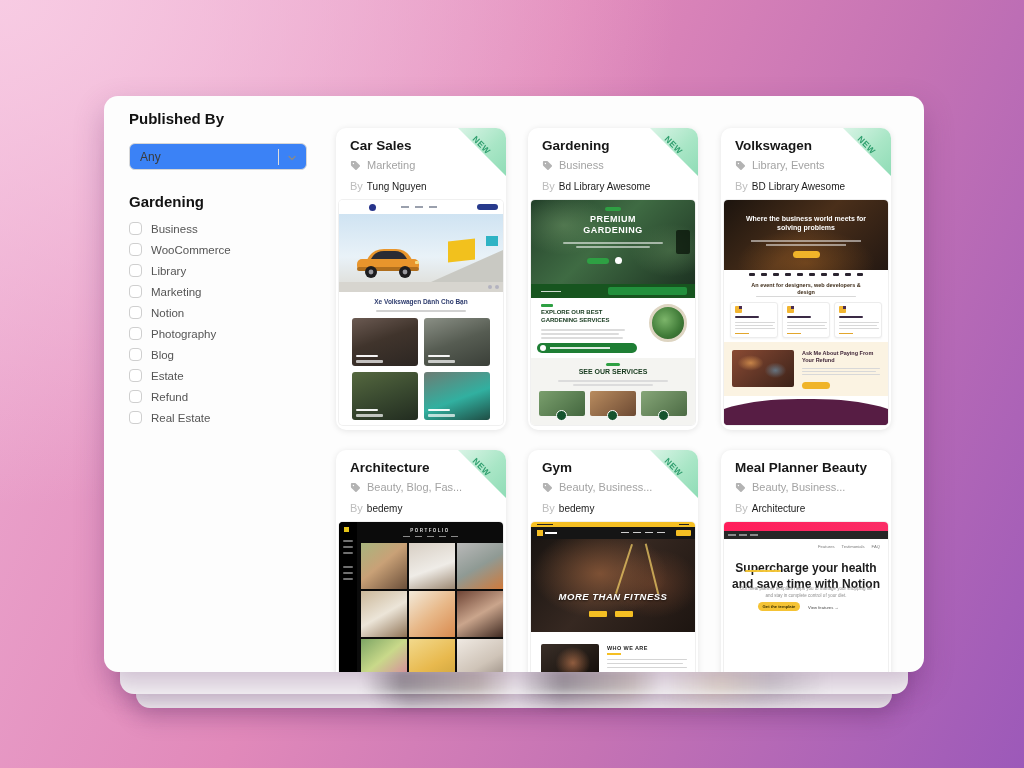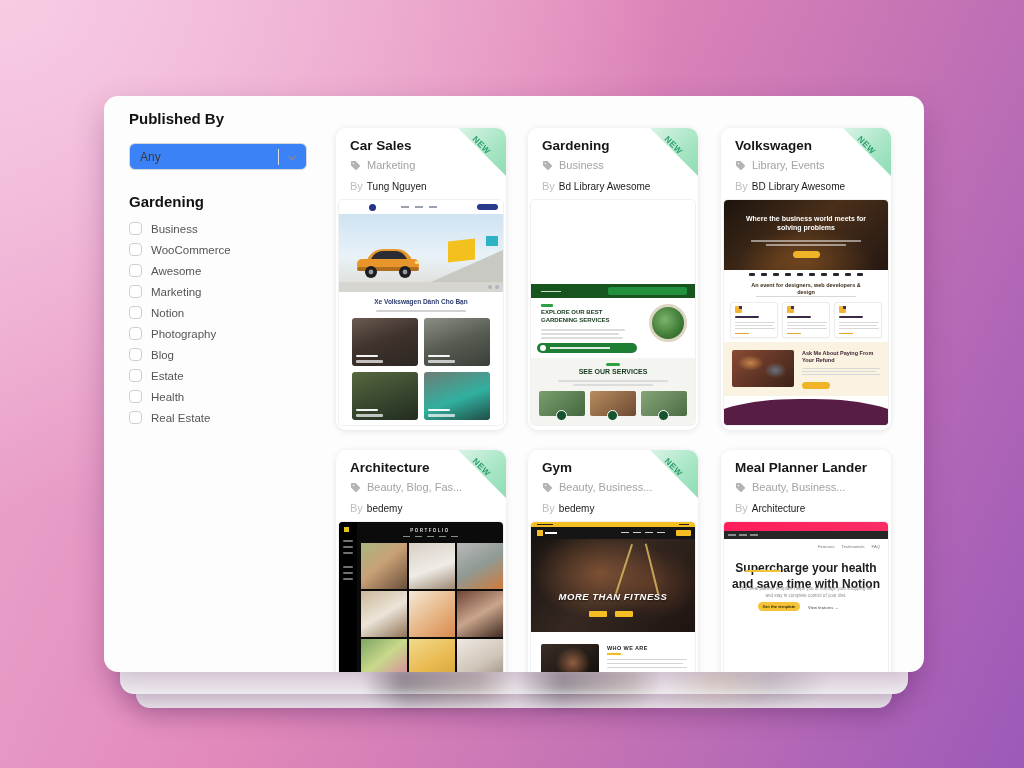--- a/index.html
+++ b/index.html
@@ -225,21 +225,21 @@
       <div class="cat-row">
           <span class="cat-box"></span>
           <span class="cat-label">Business</span>
         </div>
       <div class="cat-row">
           <span class="cat-box"></span>
           <span class="cat-label">WooCommerce</span>
         </div>
       <div class="cat-row">
           <span class="cat-box"></span>
-          <span class="cat-label">Awesome</span>
+          <span class="cat-label">Library</span>
         </div>
       <div class="cat-row">
           <span class="cat-box"></span>
           <span class="cat-label">Marketing</span>
         </div>
       <div class="cat-row">
           <span class="cat-box"></span>
           <span class="cat-label">Notion</span>
         </div>
       <div class="cat-row">
@@ -249,21 +249,21 @@
       <div class="cat-row">
           <span class="cat-box"></span>
           <span class="cat-label">Blog</span>
         </div>
       <div class="cat-row">
           <span class="cat-box"></span>
           <span class="cat-label">Estate</span>
         </div>
       <div class="cat-row">
           <span class="cat-box"></span>
-          <span class="cat-label">Health</span>
+          <span class="cat-label">Refund</span>
         </div>
       <div class="cat-row">
           <span class="cat-box"></span>
           <span class="cat-label">Real Estate</span>
         </div>
     </div>
 
     <div class="abs card c0">
       <div class="abs ribbon">
           <span>NEW</span>
@@ -338,20 +338,29 @@
         <svg class="tag-icon" viewBox="0 0 24 24" fill="#b3b3b3">
             <path d="M21.4 11.6l-9-9A2 2 0 0 0 11 2H4a2 2 0 0 0-2 2v7c0 .5.2 1 .6 1.4l9 9a2 2 0 0 0 2.8 0l7-7a2 2 0 0 0 0-2.8zM7.5 9A1.5 1.5 0 1 1 7.5 6a1.5 1.5 0 0 1 0 3z"></path>
           </svg>
         <span class="tag-text">Business</span>
       </div>
       <div class="abs by-row">
         <span class="by-label">By</span>
         <span class="by-author">Bd Library Awesome</span>
       </div>
       <div class="abs preview">
+        <div class="abs gd-hero">
+          <span class="abs gd-pill"></span>
+          <div class="abs gd-hero-title" style="left:30px;right:30px;">PREMIUM GARDENING</div>
+          <span class="abs gd-line" style="left:32px;top:42px;width:100px"></span>
+          <span class="abs gd-line" style="left:45px;top:46px;width:74px"></span>
+          <span class="abs gd-btn"></span>
+          <span class="abs gd-play"></span>
+          <span class="abs gd-box"></span>
+        </div>
         <div class="abs gd-nav">
           <span class="abs gd-navdash" style="left:10px"></span>
           <span class="abs gd-nav-btn"></span>
         </div>
         <div class="abs gd-sec1">
           <span class="abs gd-s1-pill"></span>
           <div class="abs gd-s1-title">EXPLORE OUR BEST GARDENING SERVICES</div>
           <span class="abs gd-grey" style="left:10px;top:31px;width:84px"></span>
           <span class="abs gd-grey" style="left:10px;top:35px;width:78px"></span>
           <span class="abs gd-grey" style="left:10px;top:39px;width:82px"></span>
@@ -551,21 +560,21 @@
           <span class="abs gy-under"></span>
           <span class="gy-g" style="top:27px;width:80px"></span>
           <span class="gy-g" style="top:31px;width:76px"></span>
           <span class="gy-g" style="top:35px;width:80px"></span>
 
         </div>
       </div>
     </div>
 
     <div class="abs card c5">
-      <div class="abs card-title">Meal Planner Lander</div>
+      <div class="abs card-title">Meal Planner Beauty</div>
       <div class="abs tag-row">
         <svg class="tag-icon" viewBox="0 0 24 24" fill="#b3b3b3">
             <path d="M21.4 11.6l-9-9A2 2 0 0 0 11 2H4a2 2 0 0 0-2 2v7c0 .5.2 1 .6 1.4l9 9a2 2 0 0 0 2.8 0l7-7a2 2 0 0 0 0-2.8zM7.5 9A1.5 1.5 0 1 1 7.5 6a1.5 1.5 0 0 1 0 3z"></path>
           </svg>
         <span class="tag-text">Beauty, Business...</span>
       </div>
       <div class="abs by-row">
         <span class="by-label">By</span>
         <span class="by-author">Architecture</span>
       </div>

